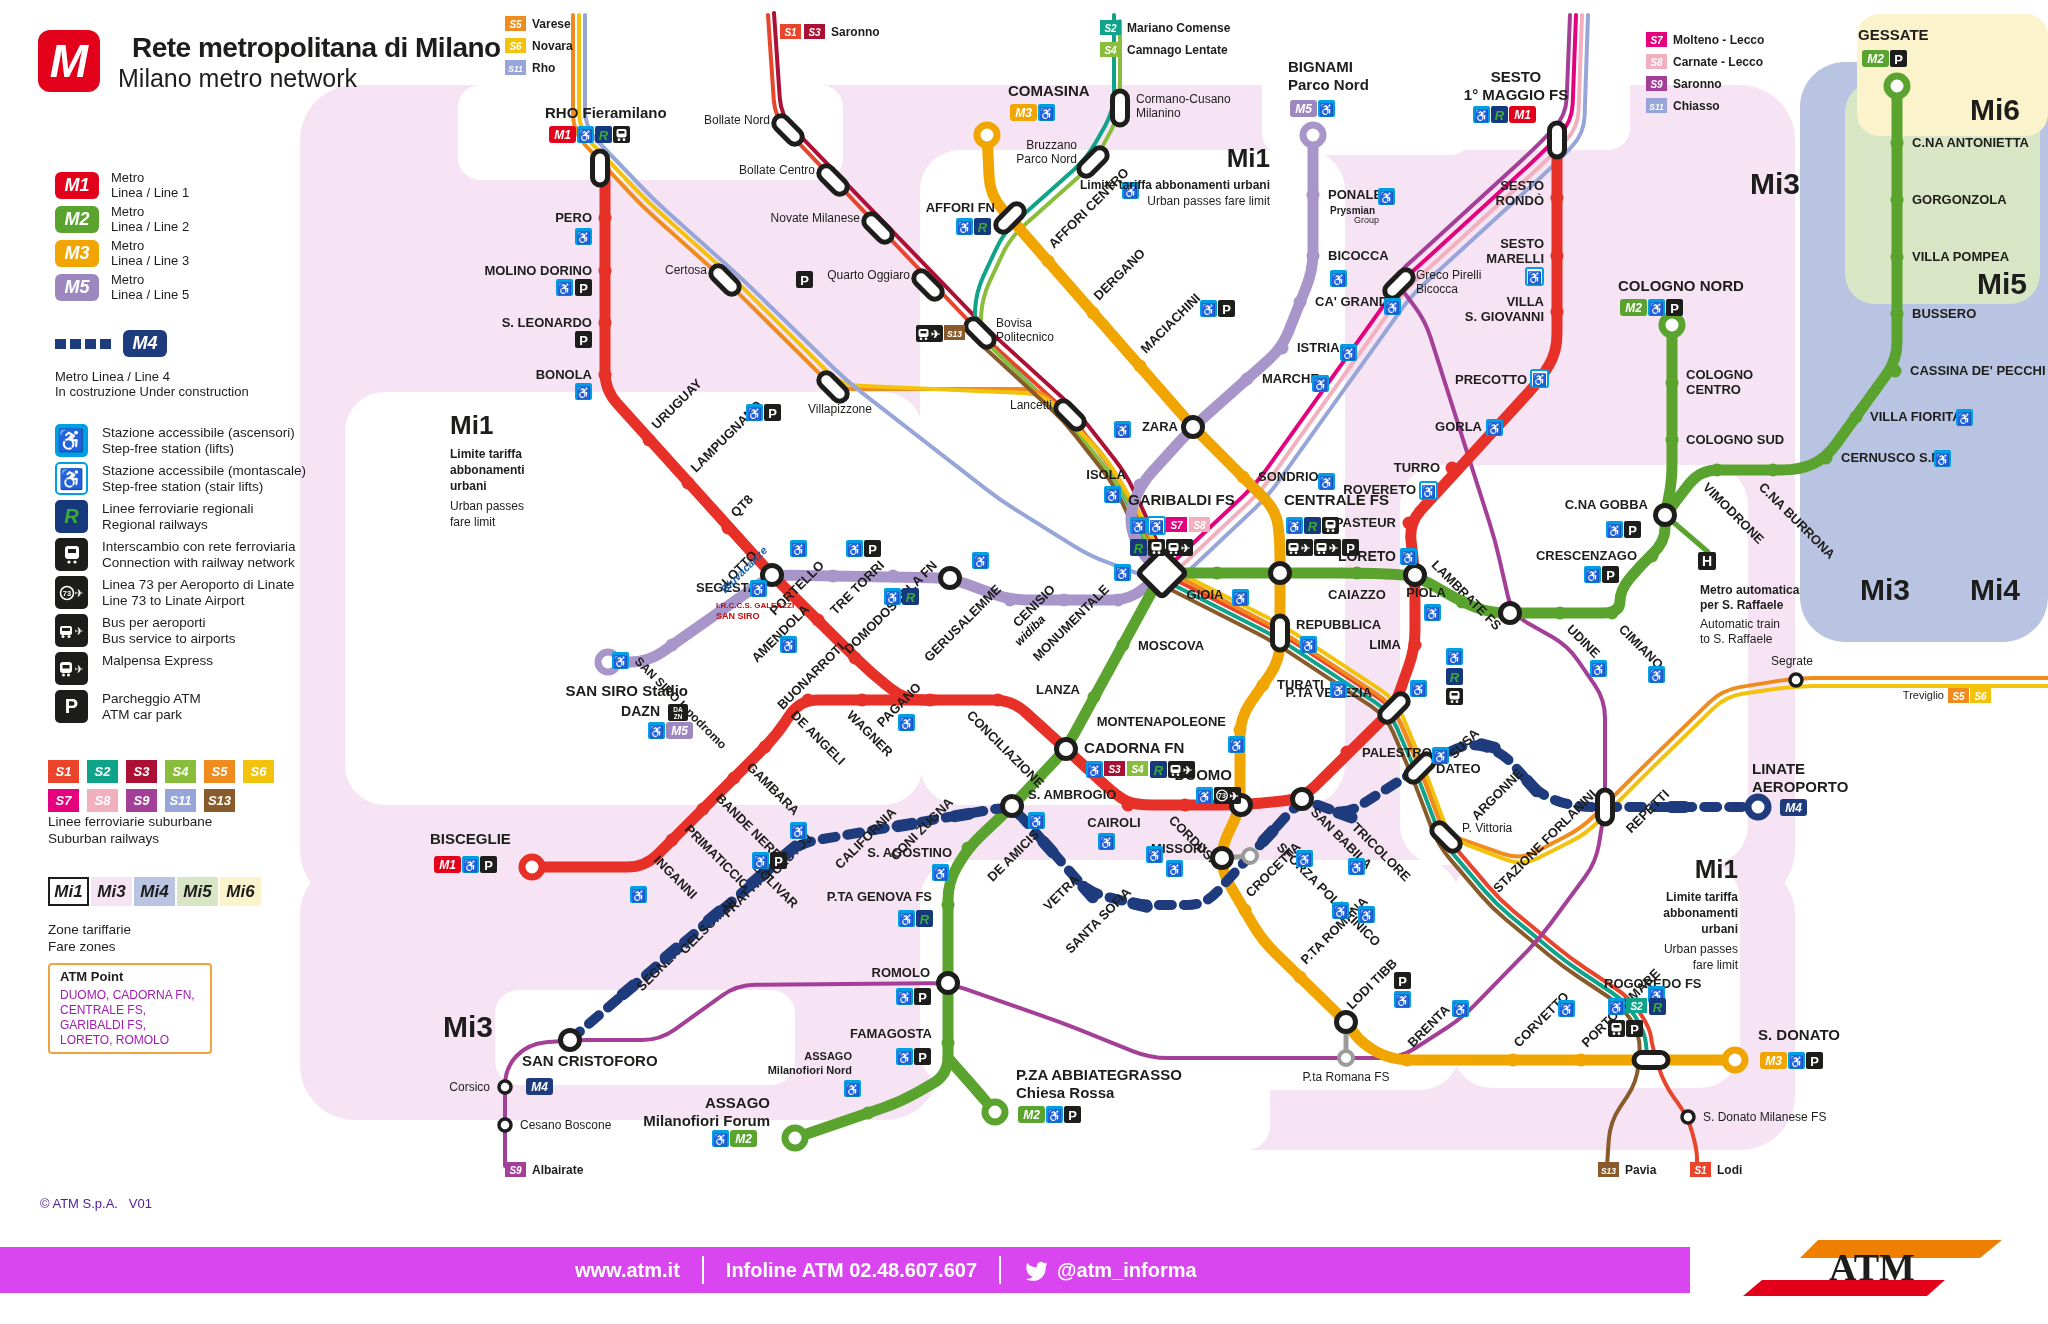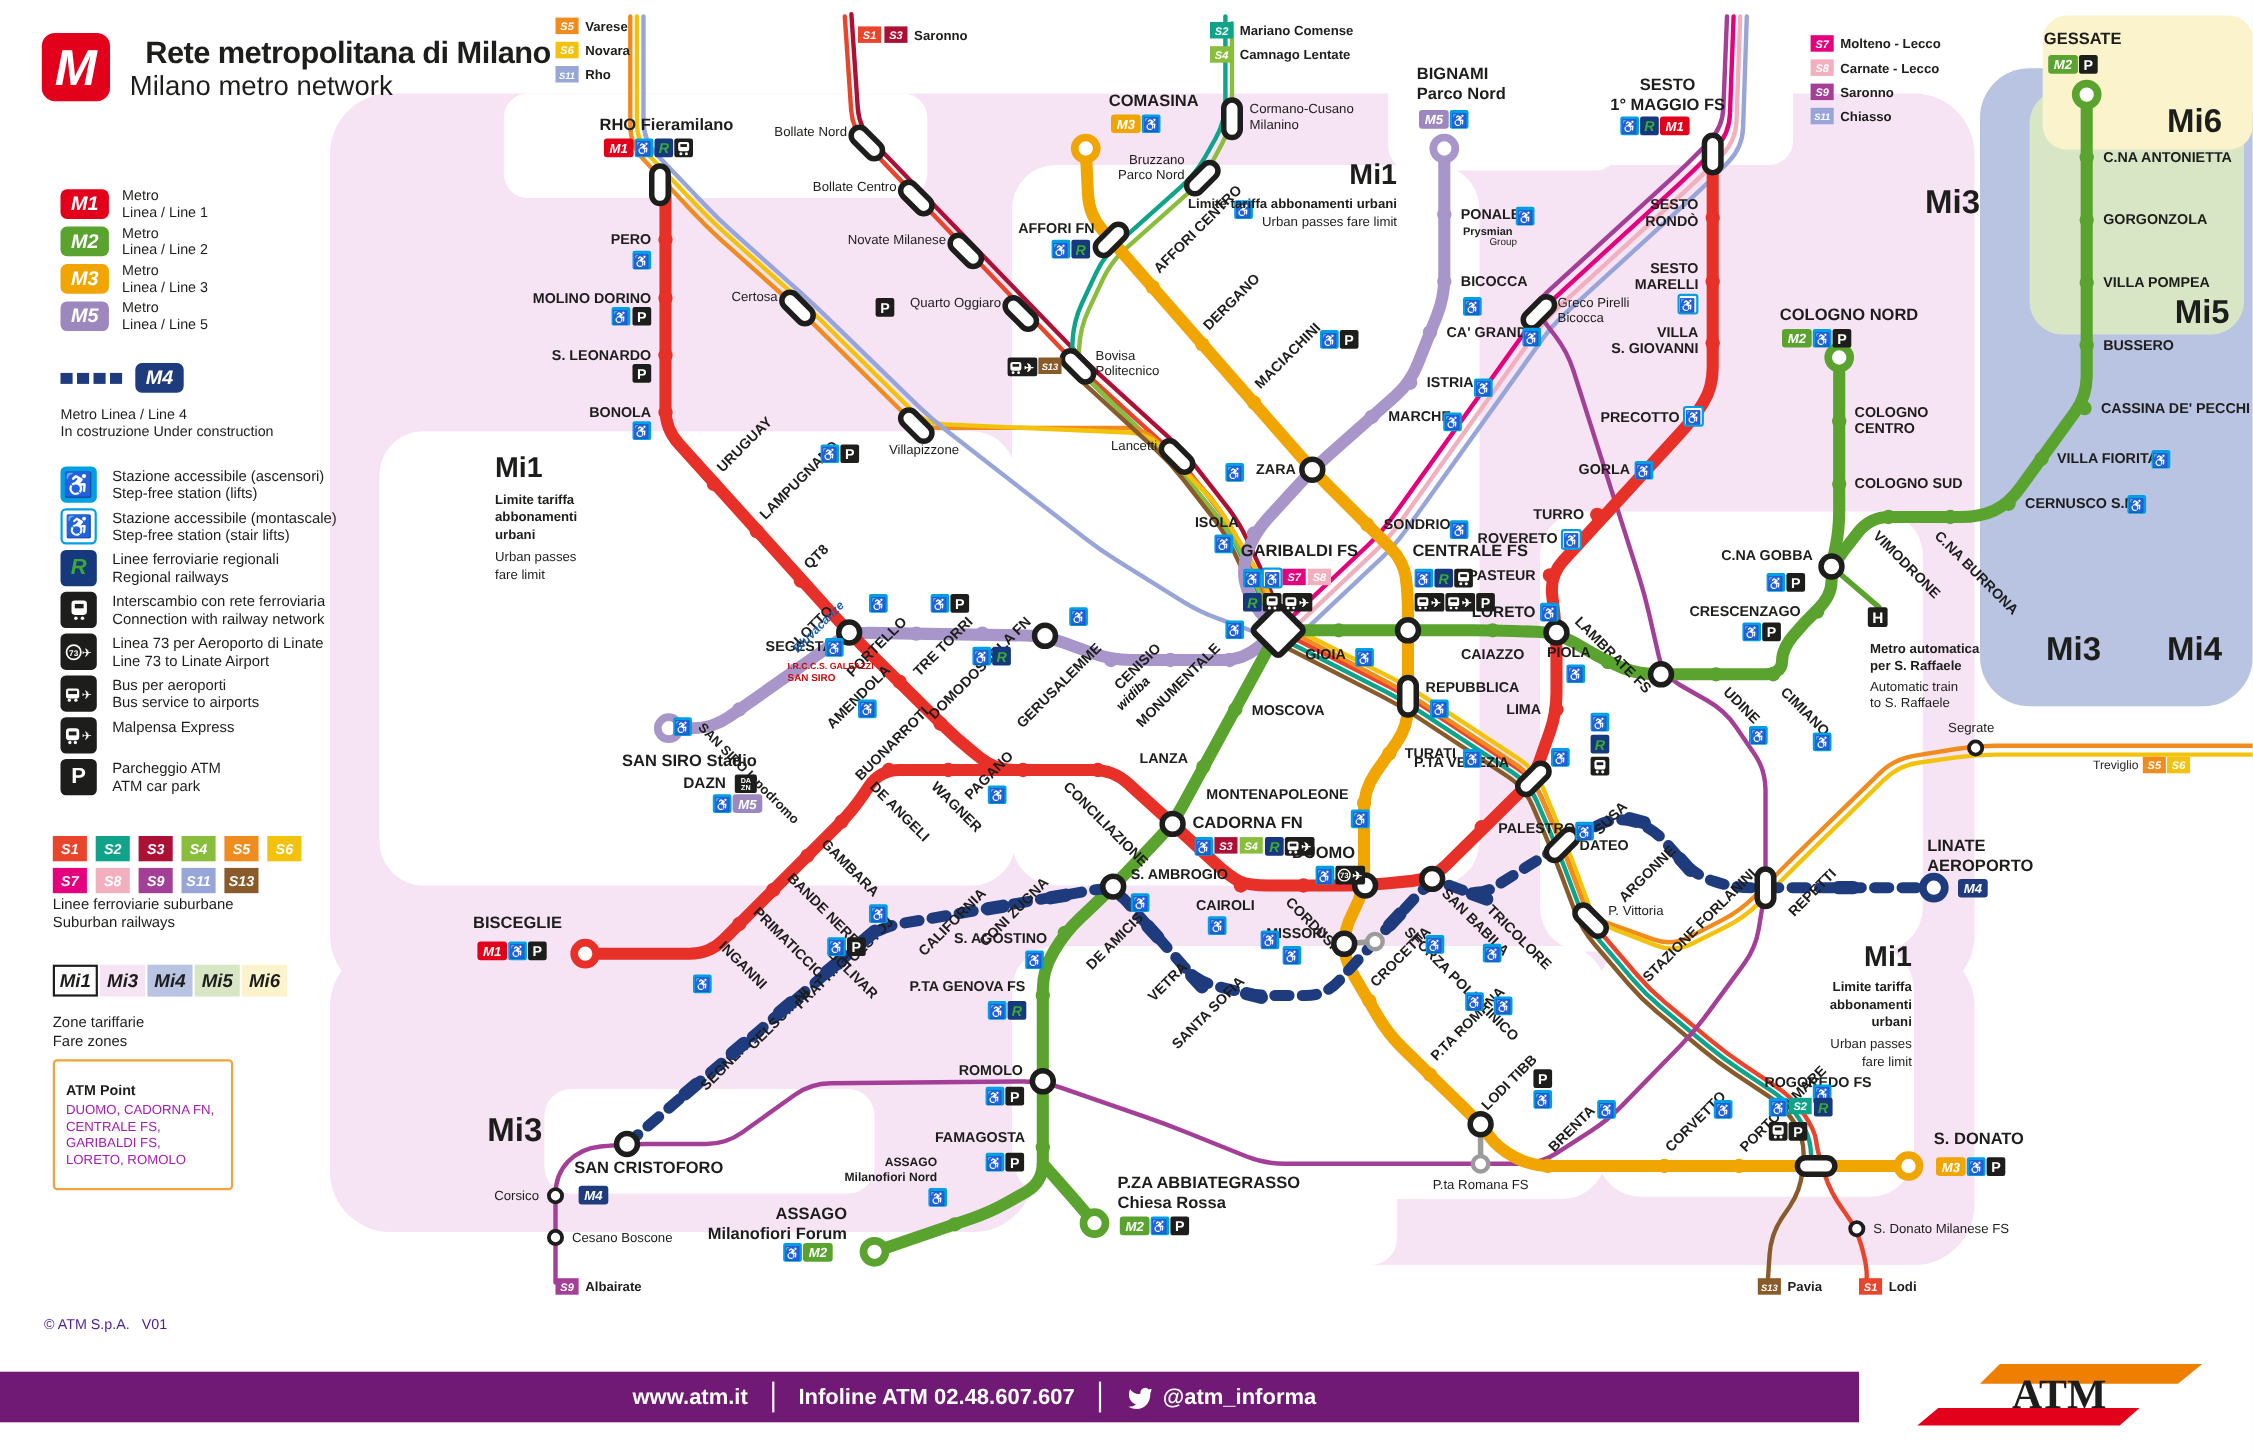--- a/index.html
+++ b/index.html
@@ -24,26 +24,26 @@
   .lic.bluew{background:#fff;border:2px solid #009fe3;color:#009fe3;font-size:20px;width:29px;height:29px;}
   .lic.black{background:#1d1d1b;color:#fff;}
   .lic.reg{background:#16387c;}
   .litxt{font-size:13.5px;color:#1d1d1b;line-height:16px;padding-top:1px;}
   
   .schip{position:absolute;width:31px;height:23px;color:#fff;font-weight:800;font-size:13px;font-style:italic;
          display:flex;align-items:center;justify-content:center;}
   .zchip{position:absolute;width:41px;height:29px;color:#1d1d1b;font-weight:800;font-size:17px;font-style:italic;
          display:flex;align-items:center;justify-content:center;}
   .ltxt2{position:absolute;font-size:13.5px;color:#1d1d1b;}
-  .atmbox{position:absolute;left:48px;top:963px;width:140px;padding:18px 10px;border:2px solid #f0a23c;border-radius:4px;}
+  .atmbox{position:absolute;left:48px;top:963px;width:140px;padding:4px 10px;border:2px solid #f0a23c;border-radius:4px;}
   .atmbox .h{font-size:13px;font-weight:700;color:#1d1d1b;margin-bottom:4px;}
   .atmbox .l{font-size:12px;color:#a21caf;line-height:15px;}
   .copyright{position:absolute;left:40px;top:1196px;font-size:13px;color:#4c1d95;}
   
-  .footbar{position:absolute;left:0;top:1247px;width:1690px;height:46px;background:#701a75;display:flex;align-items:center;
+  .footbar{position:absolute;left:0;top:1247px;width:1690px;height:46px;background:#d946ef;display:flex;align-items:center;
            color:#fff;font-weight:700;font-size:20px;padding-left:575px;box-sizing:border-box;text-align:center;}
   .footbar .sep{width:2px;height:28px;background:#fff;margin:0 22px;}
   .footbar .tw{display:flex;align-items:center;}
   .atmlogo{position:absolute;left:1740px;top:1236px;}
 </style>
 </head>
 <body>
 
 <div class="poster">
   <svg id="map" width="2048" height="1324" viewBox="0 0 2048 1324">

